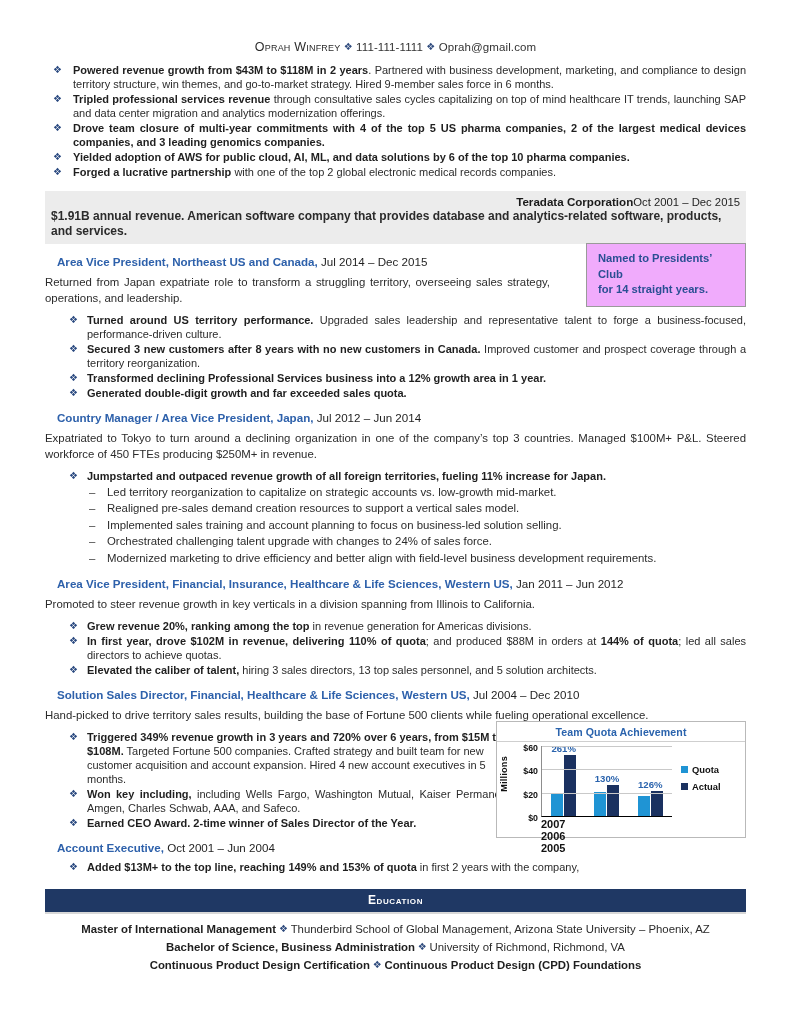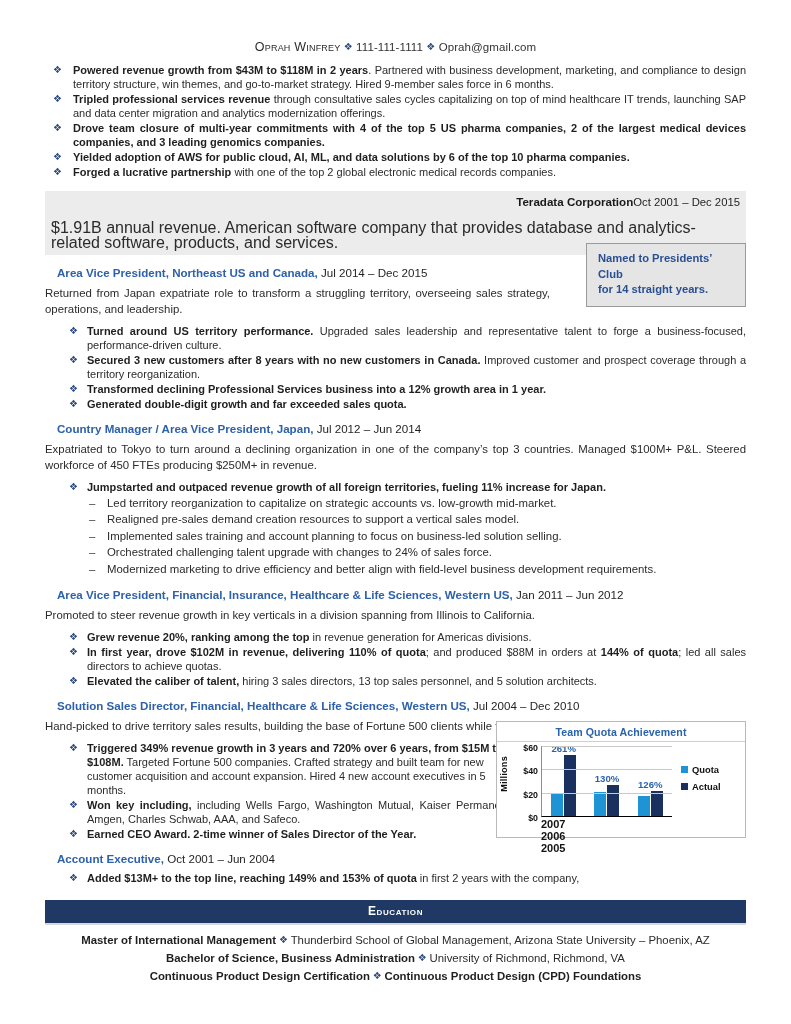--- a/index.html
+++ b/index.html
@@ -97,24 +97,25 @@
   }
   .company-row {
     display: flex;
     justify-content: flex-end;
     align-items: baseline;
     font-size: 11.6px;
   }
   .company-name { font-weight: bold; color: #1a1a1a; }
   .company-dates { font-size: 11.3px; color: #1f1f1f; }
   .company-desc {
-    font-size: 16px;
+    font-size: 12px;
     line-height: 15px;
     color: #2b2b2b;
-    margin-top: 12px;
+    margin-top: 1px;
+    font-weight: bold;
   }
 
   
   .job-title {
     font-size: 11.6px;
     margin: 11px 0 6px 12px;
     color: #1f1f1f;
   }
   .job-title .t {
     color: #2e61ab;
@@ -136,21 +137,21 @@
     right: 45px;
     top: 243px;
     width: 160px;
     border: 1px solid #9a9a9a;
     padding: 7px 9px 8px 11px;
     box-sizing: border-box;
     font-size: 11.2px;
     line-height: 15.5px;
     font-weight: bold;
     color: #2a4f93;
-    background: #e5e5e5;
+    background: #f0abfc;
   }
   .wrap-right { width: 505px; }
 
   
   .chart-box {
     position: absolute;
     right: 45px;
     top: 721px;
     width: 250px;
     height: 117px;

